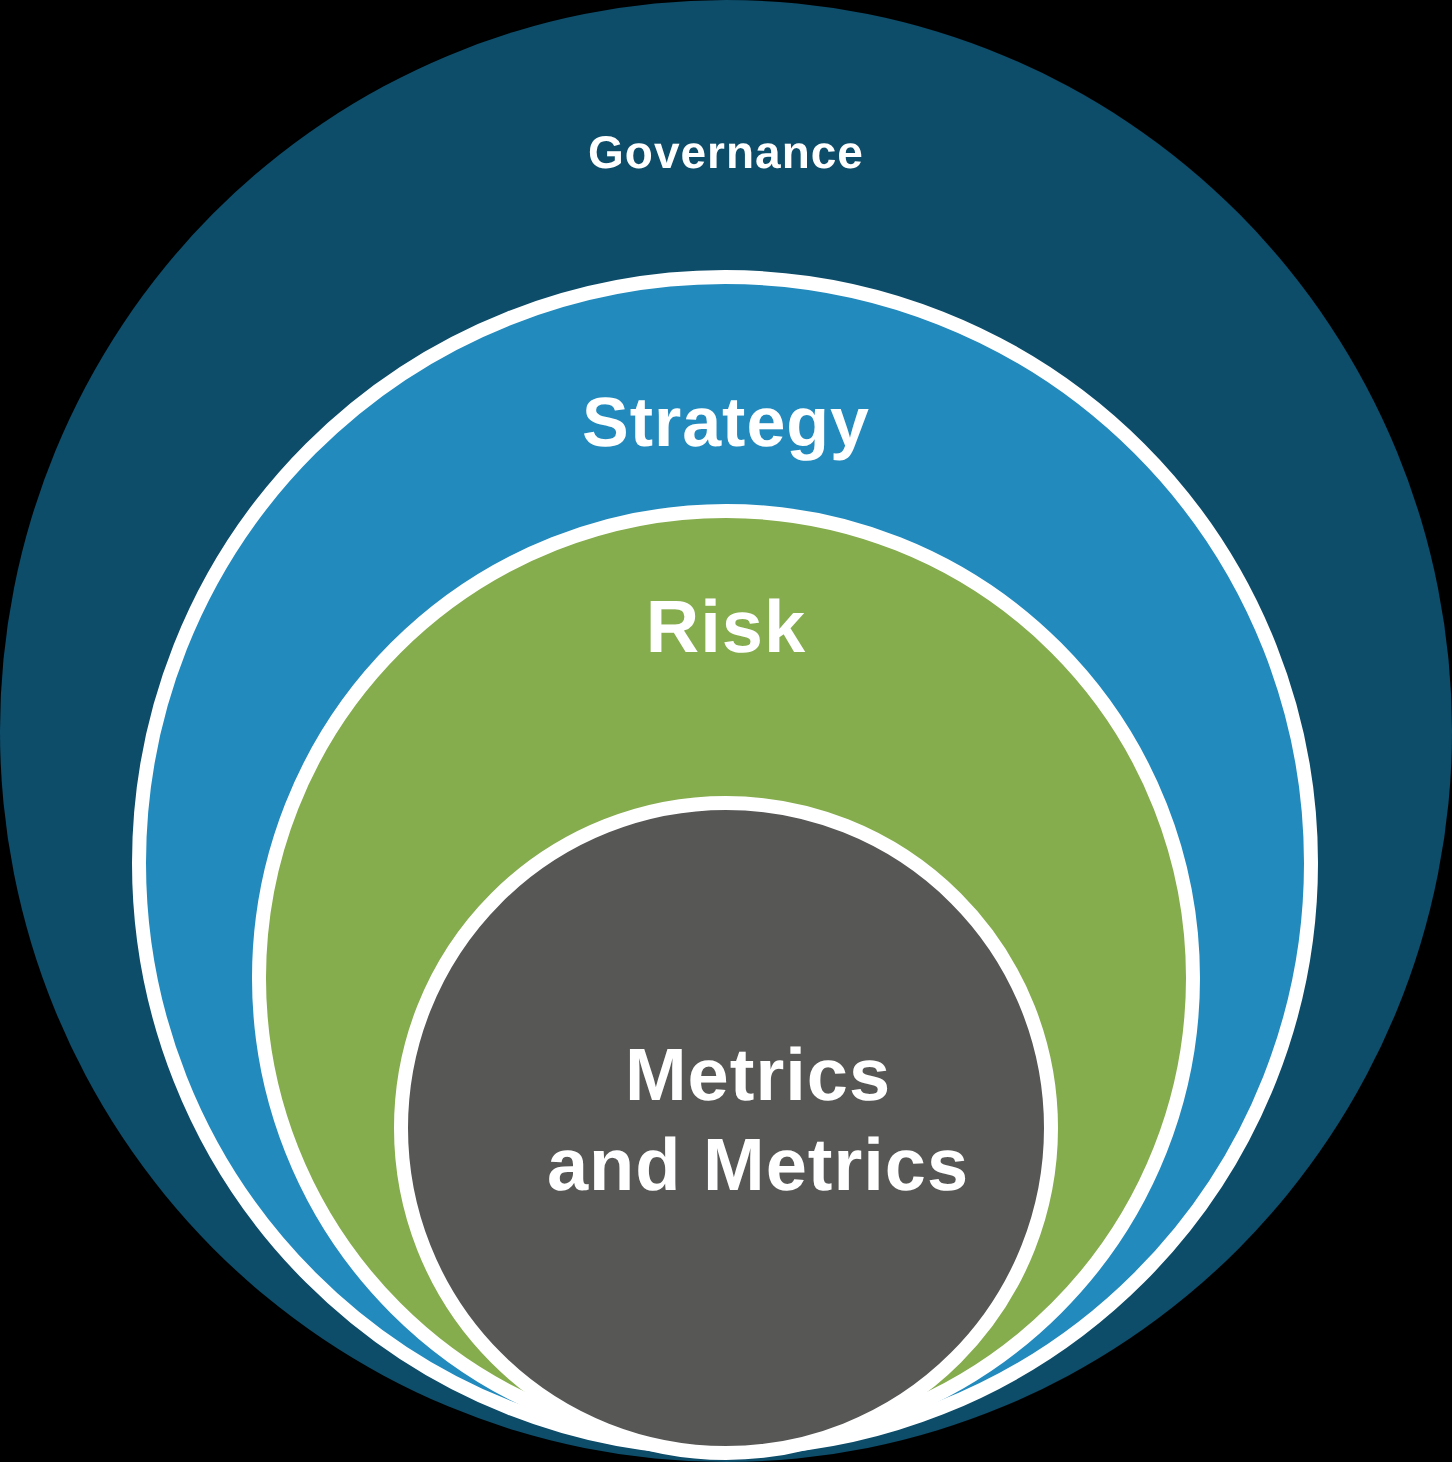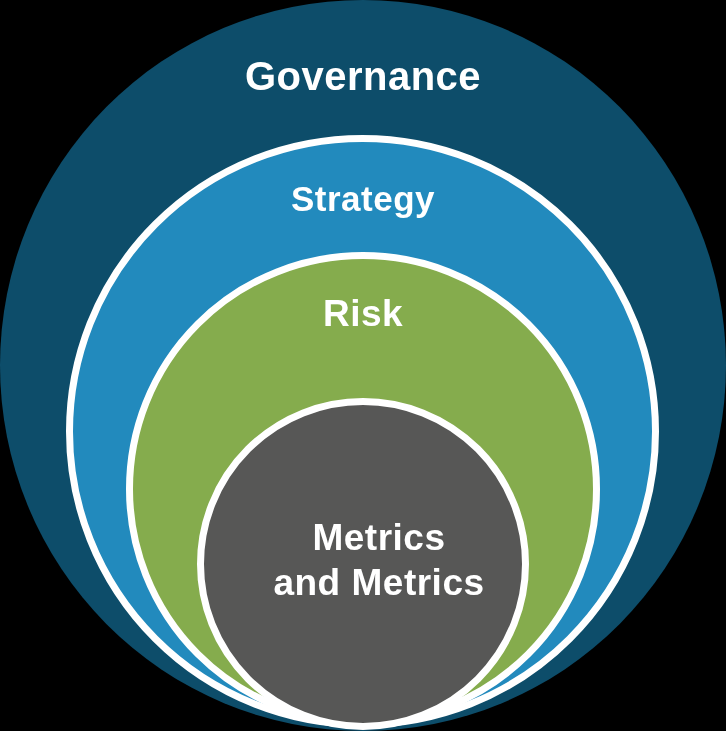--- a/index.html
+++ b/index.html
@@ -30,22 +30,22 @@
 
   .label {
     position: absolute;
     left: 0;
     width: 726px;
     text-align: center;
     color: #ffffff;
     font-weight: bold;
     letter-spacing: 0.5px;
   }
-  #l-governance { top: 56px;  font-size: 40px; line-height: 40px; }
-  #l-strategy   { top: 179px; font-size: 35px; line-height: 40px; }
+  #l-governance { top: 56px;  font-size: 23px; line-height: 40px; }
+  #l-strategy   { top: 192px; font-size: 35px; line-height: 40px; }
   #l-risk       { top: 294px; font-size: 37px; line-height: 39px; }
   #l-metrics    { top: 515px; font-size: 37px; line-height: 45px; margin-left: 16px; }
 </style>
 </head>
 <body>
 
 <div class="stage">
 
   <div class="circle" id="c-governance" style="background: rgb(13, 77, 106);"></div>
 

